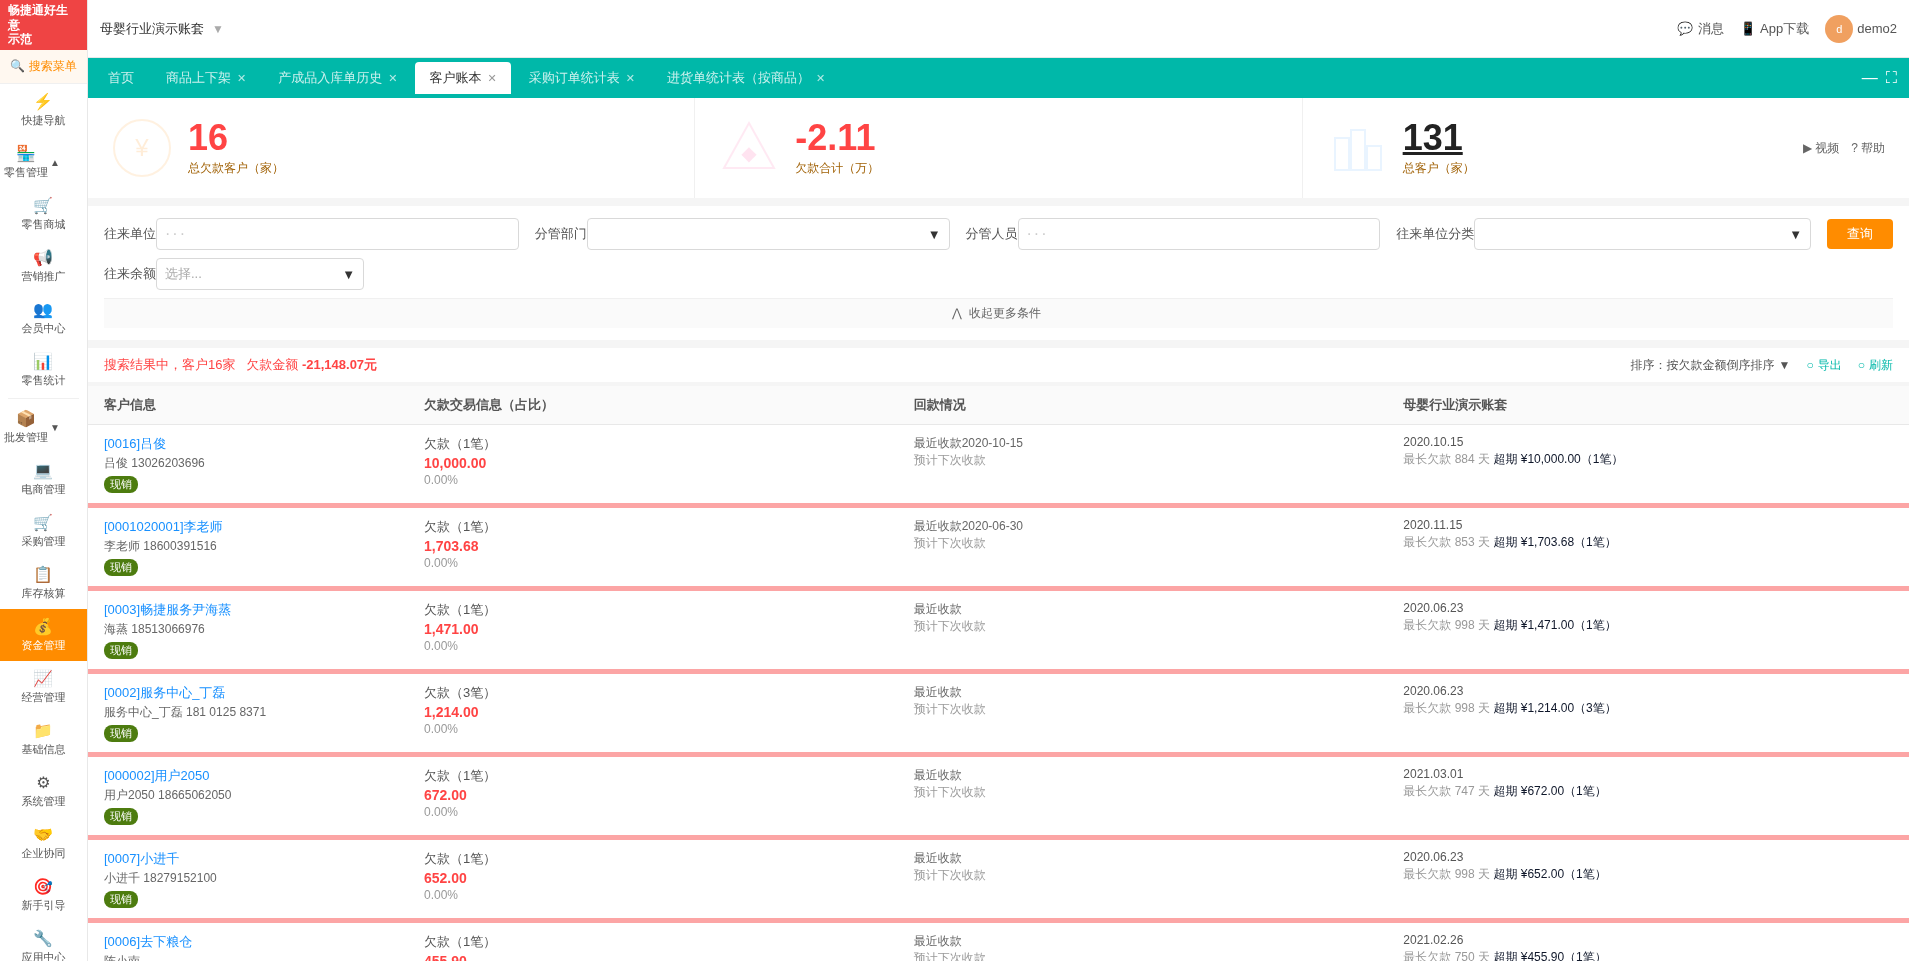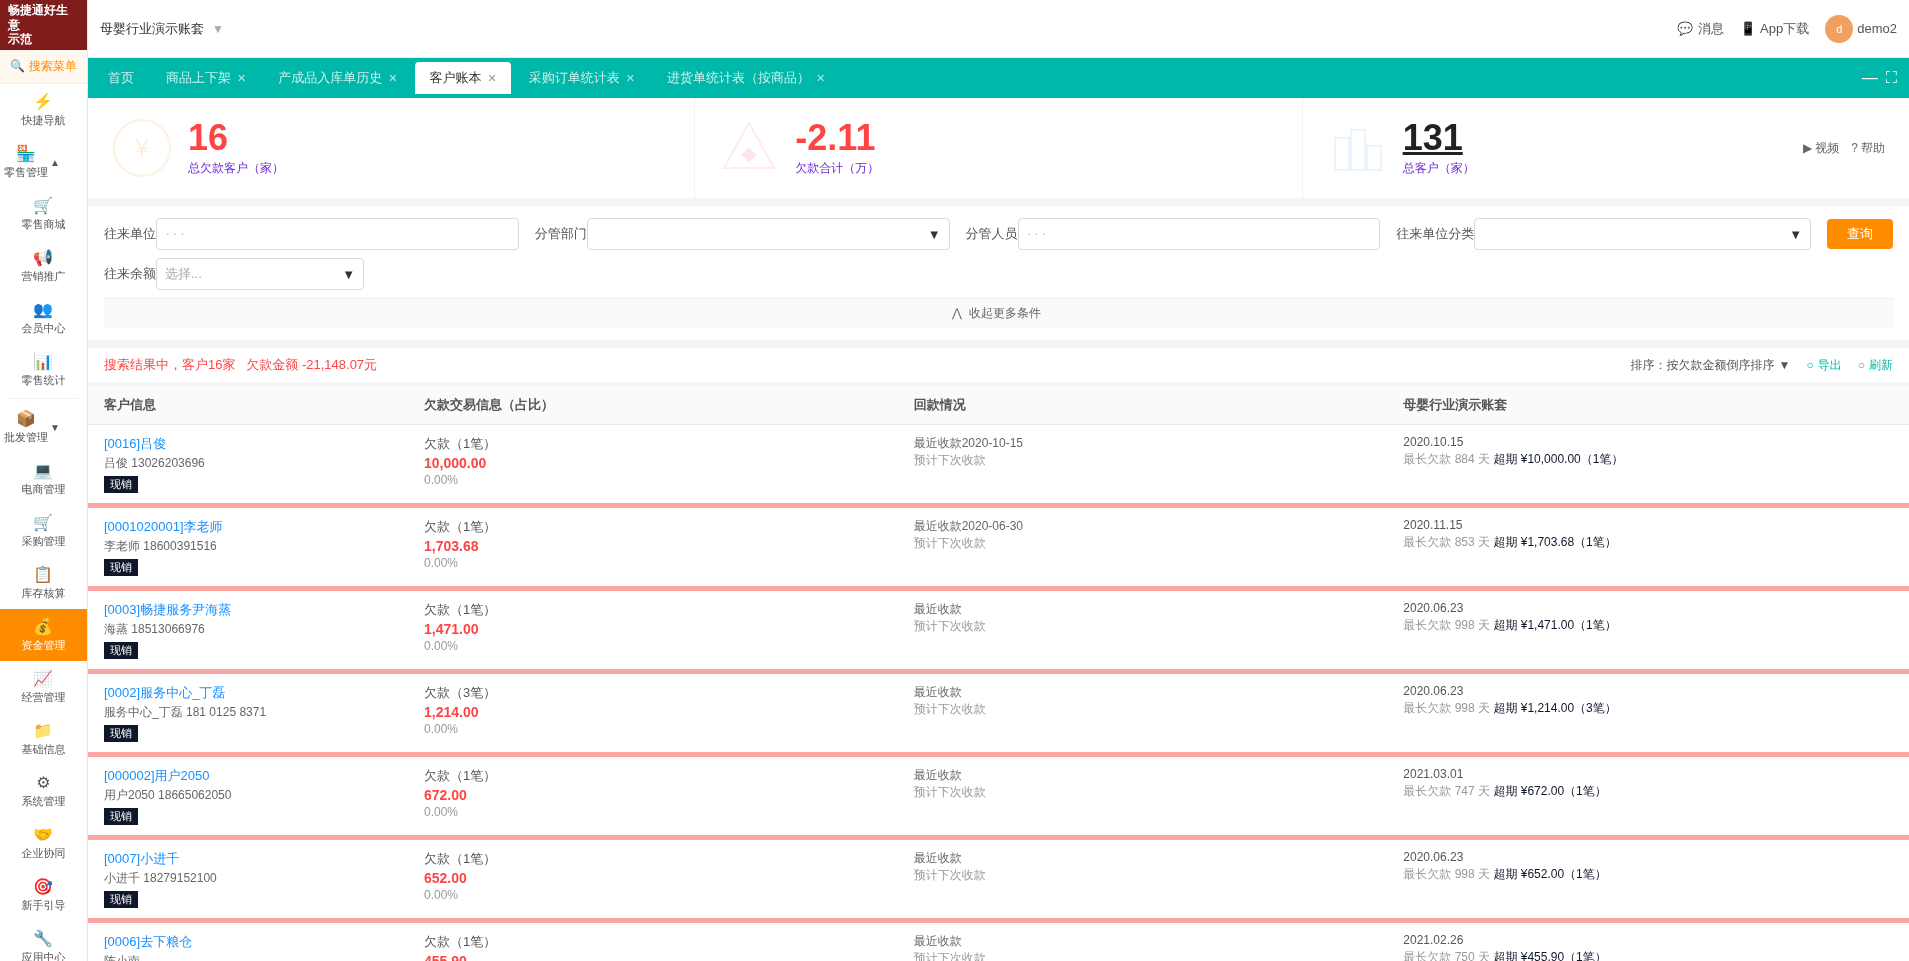--- a/index.html
+++ b/index.html
@@ -4,21 +4,21 @@
   <style>
     * { box-sizing: border-box; margin: 0; padding: 0; }
     body { font-family: 'Microsoft YaHei', Arial, sans-serif; font-size: 13px; background: #f5f5f5; color: #333; }
 
     
     .app-wrapper { display: flex; height: 961px; overflow: hidden; }
     .sidebar { width: 88px; background: #fff; border-right: 1px solid #e8e8e8; display: flex; flex-direction: column; flex-shrink: 0; }
     .main-area { flex: 1; display: flex; flex-direction: column; overflow: hidden; }
 
     
-    .sidebar-logo { background: #7f1d1d; padding: 8px; display: flex; align-items: center; justify-content: center; height: 50px; }
+    .sidebar-logo { background: #ef4444; padding: 8px; display: flex; align-items: center; justify-content: center; height: 50px; }
     .sidebar-logo-text { color: #fff; font-size: 12px; font-weight: bold; line-height: 1.2; }
     .sidebar-search { background: #fff8f0; padding: 8px; text-align: center; font-size: 12px; color: #ff8c00; cursor: pointer; border-bottom: 1px solid #f0f0f0; }
     .sidebar-nav-item { display: flex; flex-direction: column; align-items: center; padding: 8px 4px; cursor: pointer; font-size: 11px; color: #555; }
     .sidebar-nav-item.active { background: #ff8c00; color: #fff; }
     .sidebar-nav-item .nav-icon { font-size: 16px; margin-bottom: 2px; }
     .sidebar-divider { height: 1px; background: #f0f0f0; margin: 2px 8px; }
 
     
     .top-bar { background: #fff; height: 58px; display: flex; align-items: center; justify-content: space-between; padding: 16px 12px; border-bottom: 1px solid #e8e8e8; flex-shrink: 0; }
     .top-bar-left { display: flex; align-items: center; gap: 8px; font-size: 12px; color: #666; }
@@ -44,21 +44,21 @@
     .summary-card { flex: 1; display: flex; align-items: center; padding: 20px 24px; border-right: 1px solid #f0f0f0; }
     .summary-card:last-child { border-right: none; }
     .summary-card-icon { width: 60px; height: 60px; display: flex; align-items: center; justify-content: center; margin-right: 16px; opacity: 0.3; font-size: 40px; }
     .summary-card-icon.orange { color: #ff8c00; }
     .summary-card-icon.pink { color: #ff4d9e; }
     .summary-card-icon.blue { color: #4da6ff; }
     .summary-card-content { }
     .summary-card-value { font-size: 36px; font-weight: bold; line-height: 1; }
     .summary-card-value.red { color: #ff4444; }
     .summary-card-value.dark { color: #222; text-decoration: underline; }
-    .summary-card-label { font-size: 12px; color: #6d28d9; margin-top: 4px; }
+    .summary-card-label { font-size: 12px; color: #a16207; margin-top: 4px; }
     .summary-card-actions { margin-left: auto; display: flex; gap: 12px; font-size: 12px; color: #666; }
     .summary-card-actions span { cursor: pointer; display: flex; align-items: center; gap: 3px; }
 
     
     .filter-section { background: #fff; padding: 12px 16px; margin-bottom: 8px; }
     .filter-row { display: flex; align-items: center; gap: 16px; margin-bottom: 8px; }
     .filter-item { display: flex; align-items: center; flex: 1; }
     .filter-label { font-size: 13px; color: #555; white-space: nowrap; }
     .filter-input { flex: 1; height: 32px; border: 1px solid #d9d9d9; border-radius: 4px; padding: 0 8px; font-size: 13px; display: flex; align-items: center; justify-content: space-between; cursor: pointer; background: #fff; }
     .filter-input .dots { color: #ccc; font-size: 16px; letter-spacing: 2px; }
@@ -77,21 +77,21 @@
 
     
     .table-container { background: #fff; }
     .table-header { display: grid; grid-template-columns: 320px 1fr 1fr 1fr; padding: 10px 16px; background: #fafafa; border-bottom: 1px solid #e8e8e8; font-size: 13px; font-weight: bold; color: #555; }
     .table-row { display: grid; grid-template-columns: 320px 1fr 1fr 1fr; padding: 10px 16px; border-bottom: 5px solid #fca5a5; font-size: 13px; align-items: start; }
 
     
     .customer-info { }
     .customer-name { color: #1890ff; cursor: pointer; font-size: 13px; }
     .customer-phone { color: #666; font-size: 12px; margin-top: 2px; }
-    .customer-tag { display: inline-block; background: #0f172a; color: #fff; font-size: 11px; padding: 1px 6px; border-radius: 0; margin-top: 4px; }
+    .customer-tag { display: inline-block; background: #4d7c0f; color: #fff; font-size: 11px; padding: 1px 6px; border-radius: 8px; margin-top: 4px; }
 
     
     .debt-info { }
     .debt-count { color: #555; font-size: 13px; }
     .debt-amount { color: #ff4444; font-size: 14px; font-weight: bold; margin: 2px 0; }
     .debt-percent { color: #999; font-size: 12px; }
 
     
     .recovery-info { font-size: 12px; color: #666; }
     .recovery-label { }
@@ -353,21 +353,21 @@
           <span>⋀</span>
           <span>收起更多条件</span>
         </div>
       </div>
 
       <div class="results-bar">
         <div class="results-bar-left">
           <span>搜索结果中，客户16家</span>
           &nbsp;
           <span>欠款金额</span>
-          <span style="color:#ff4444;">-21,148.07元</span>
+          <span style="color:#ff4444;font-weight:bold;">-21,148.07元</span>
         </div>
         <div class="results-bar-right">
           <div class="sort-select">
             <span>排序：按欠款金额倒序排序</span>
             <span>▼</span>
           </div>
           <div class="icon-btn">
             <span>○</span>
             <span>导出</span>
           </div>

